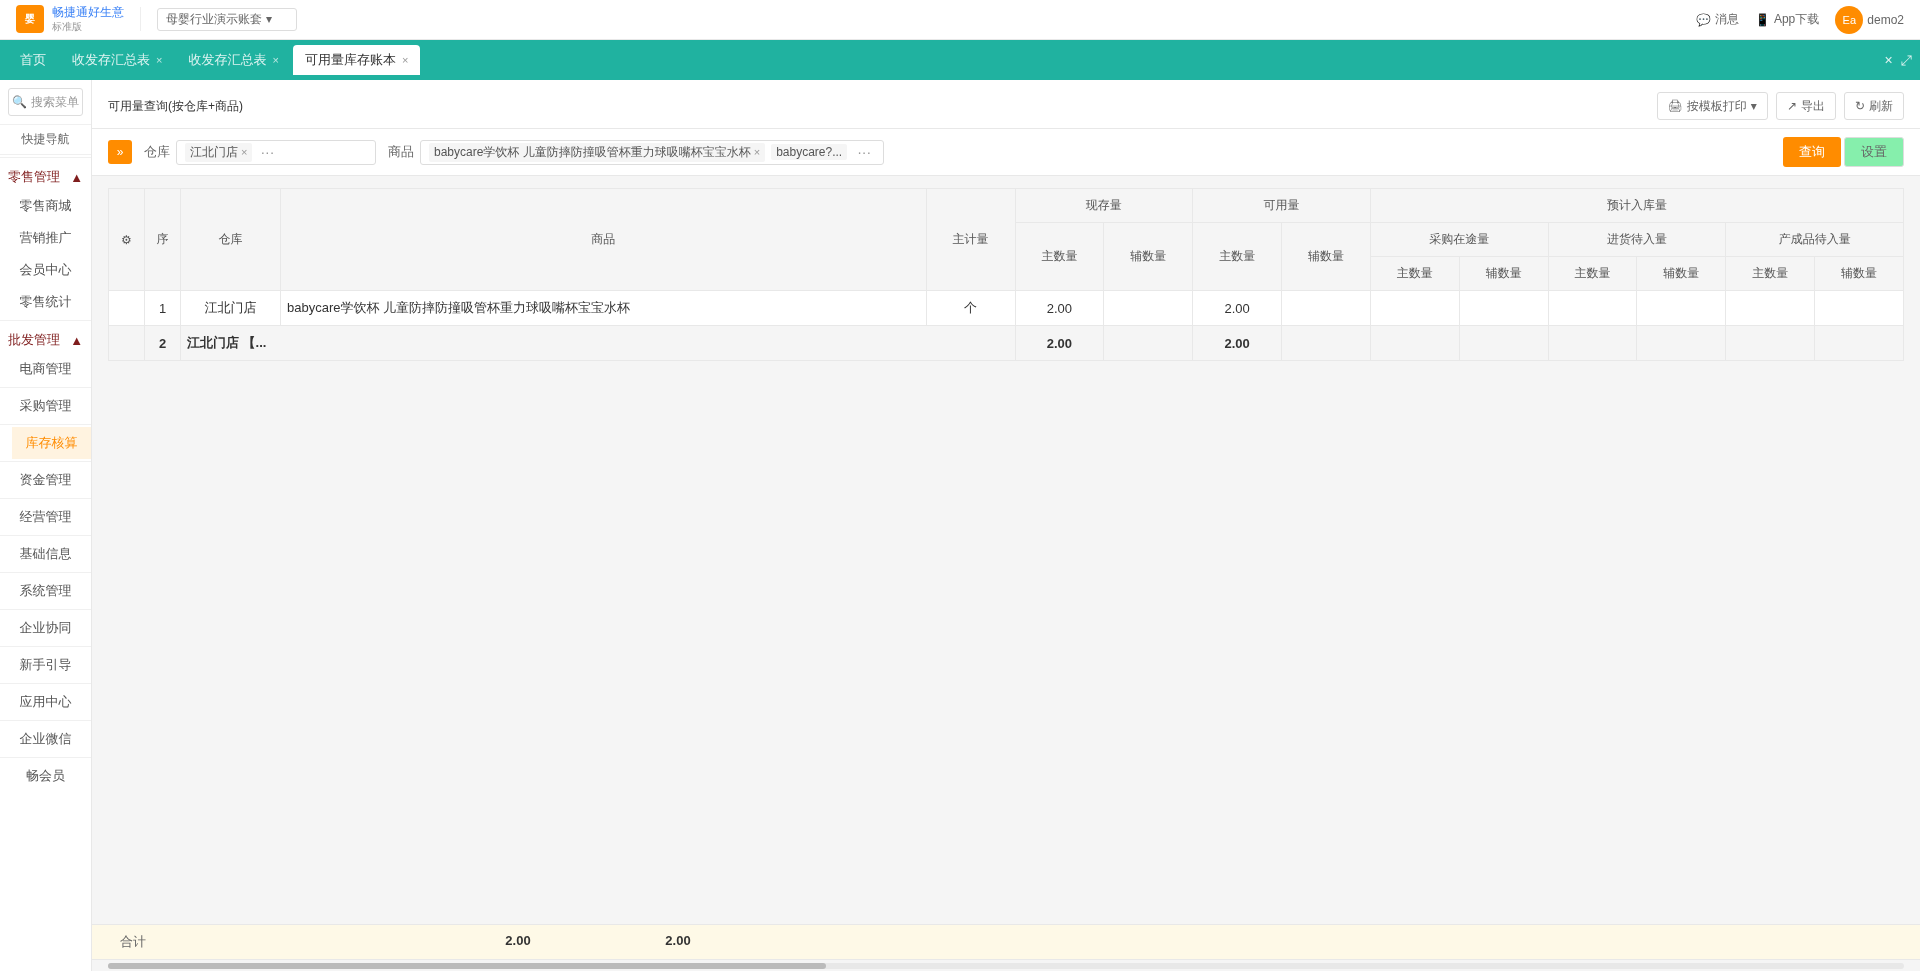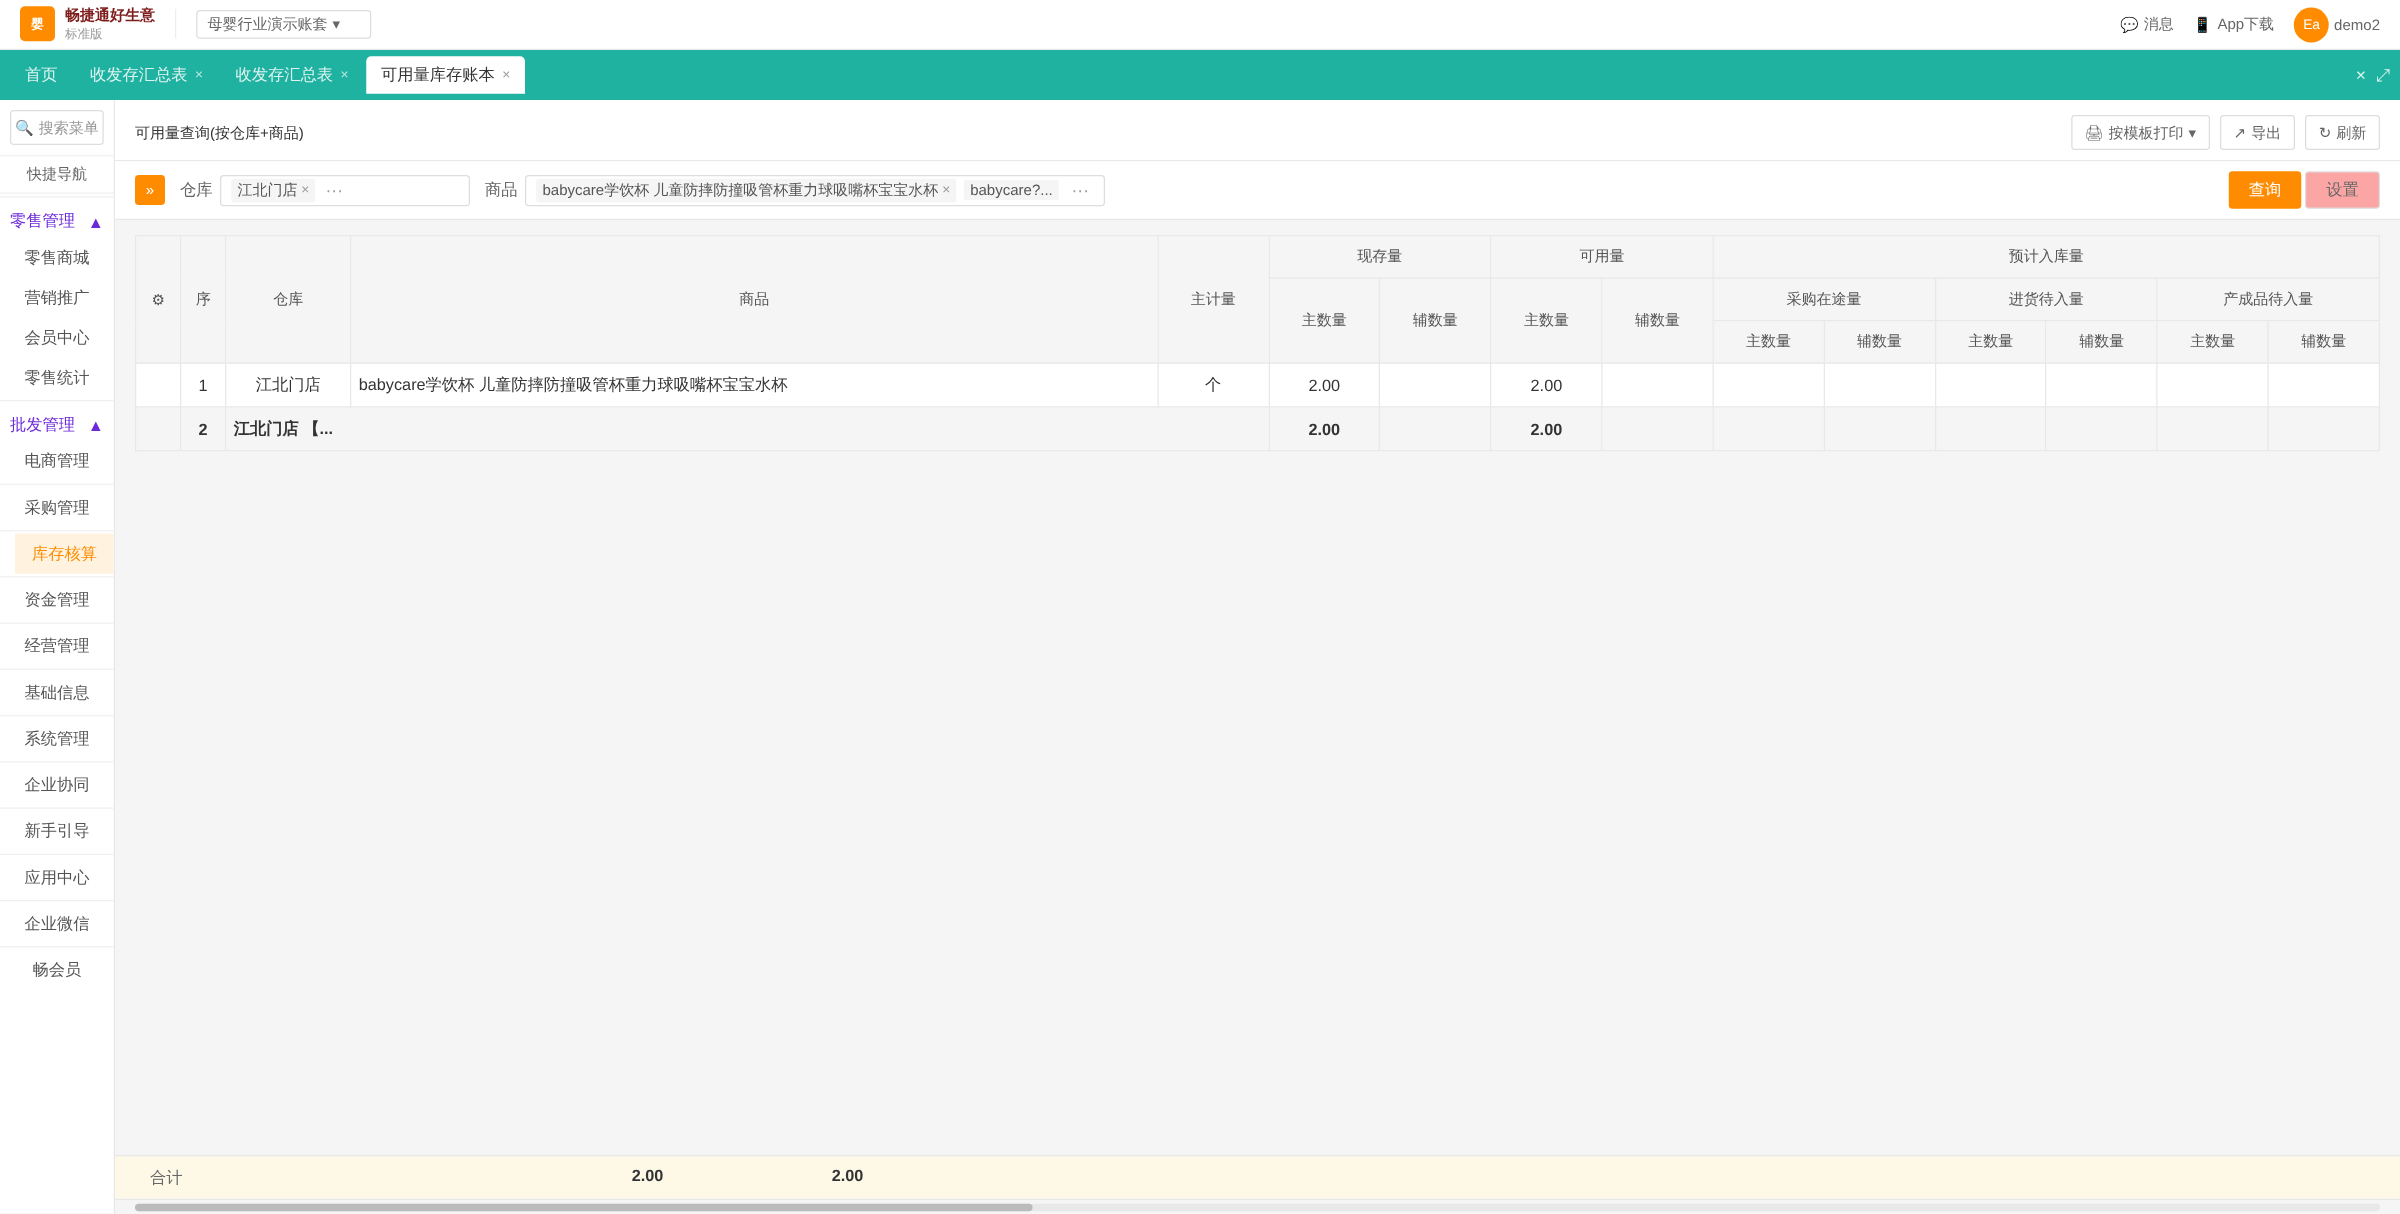--- a/index.html
+++ b/index.html
@@ -11,21 +11,21 @@
       background: #fff;
       display: flex;
       align-items: center;
       justify-content: space-between;
       padding: 0 16px;
       border-bottom: 1px solid #e8e8e8;
       flex-shrink: 0;
     }
     .top-bar-left { display: flex; align-items: center; gap: 8px; }
     .logo-icon { width: 28px; height: 28px; background: #ff8c00; border-radius: 4px; display: flex; align-items: center; justify-content: center; color: white; font-size: 10px; font-weight: bold; }
-    .logo-text { font-size: 12px; color: #7f1d1d; line-height: 1.2; font-weight: bold; }
+    .logo-text { font-size: 12px; color: #3b82f6; line-height: 1.2; }
     .logo-sub { font-size: 10px; color: #999; }
     .industry-select { display: flex; align-items: center; gap: 4px; border: 1px solid #ddd; border-radius: 3px; padding: 2px 8px; font-size: 12px; color: #666; background: #fff; cursor: pointer; min-width: 140px; }
     .top-bar-right { display: flex; align-items: center; gap: 16px; }
     .top-bar-icon { display: flex; align-items: center; gap: 4px; font-size: 12px; color: #666; cursor: pointer; }
     .user-avatar { width: 28px; height: 28px; border-radius: 50%; background: #ff8c00; display: flex; align-items: center; justify-content: center; color: white; font-size: 11px; }
 
     
     .nav-tabs {
       height: 40px;
       background: #20b2a0;
@@ -98,21 +98,21 @@
       text-align: center;
       border-bottom: 1px solid #f0f0f0;
     }
     .sidebar-group {
       display: flex;
       flex-direction: column;
     }
     .sidebar-group-header {
       padding: 8px 8px 4px;
       font-size: 13px;
-      color: #6d28d9;
+      color: #7f1d1d;
       display: flex;
       align-items: center;
       justify-content: space-between;
       cursor: pointer;
     }
     .sidebar-item {
       padding: 7px 8px;
       font-size: 13px;
       color: #555;
       cursor: pointer;
@@ -198,21 +198,21 @@
     .more-btn { color: #999; font-size: 14px; cursor: pointer; padding: 0 4px; }
     .filter-actions { margin-left: auto; display: flex; gap: 3px; }
     .btn-query {
       height: 30px; padding: 0 16px;
       background: #ff8c00; color: white;
       border: none; border-radius: 3px;
       font-size: 13px; cursor: pointer;
     }
     .btn-setting {
       height: 30px; padding: 0 16px;
-      background: #fca5a5; color: #666;
+      background: #86efac; color: #666;
       border: 1px solid #ddd; border-radius: 3px;
       font-size: 13px; cursor: pointer;
     }
 
     
     .product-filter {
       display: flex; align-items: center; gap: 6px;
       border: 1px solid #ddd; border-radius: 3px;
       padding: 2px 8px; min-width: 340px; background: #fff; cursor: text;
       flex-wrap: wrap;

